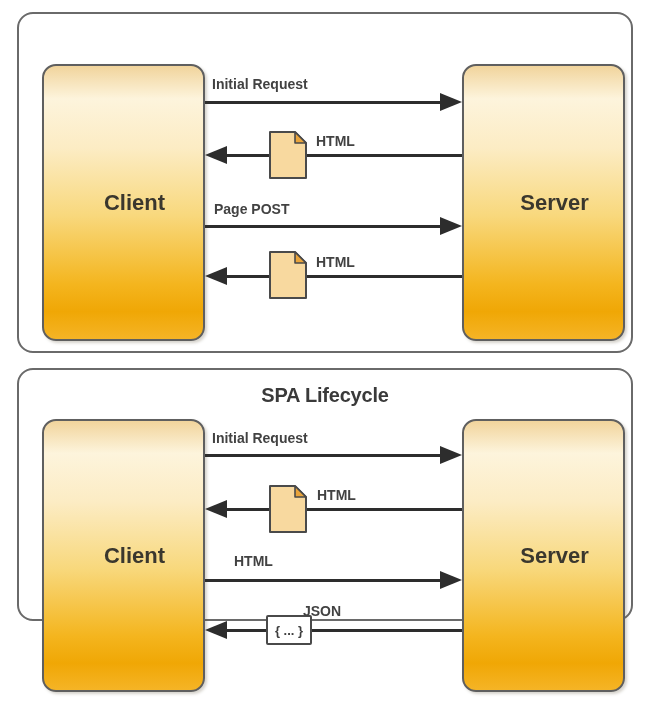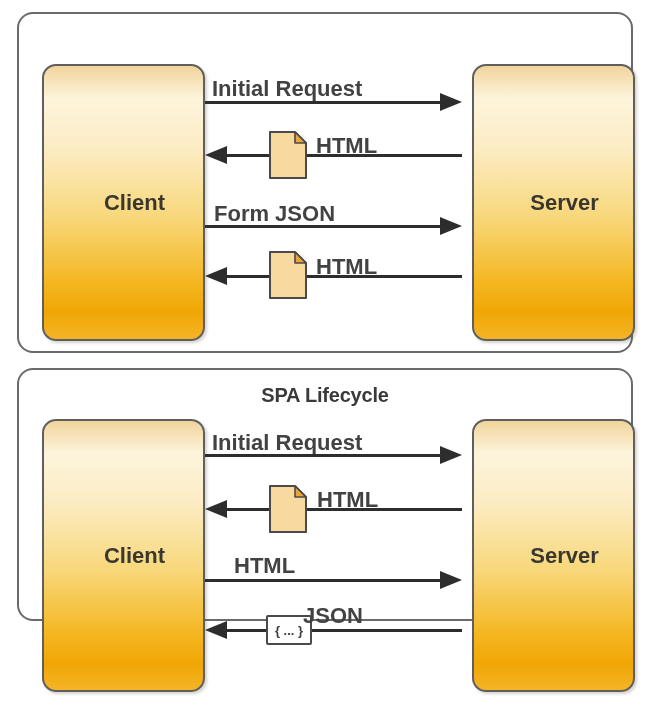--- a/index.html
+++ b/index.html
@@ -34,24 +34,24 @@
       #f8d87c 55%, #f4b51e 80%, #f0a705 90%, #f5b426 100%);
     box-shadow:2px 2px 3px rgba(90,80,50,0.25);
     display:flex;align-items:center;justify-content:center;padding-left:22px;
   }
   .node-label{
     font-size:22px;font-weight:bold;color:#3a372e;
   }
   .p1 .node{top:50px;height:277px;}
   .p2 .node{top:49px;height:273px;}
   .node.client{left:23px;}
-  .node.server{left:453px;}
+  .node.server{left:443px;}
   .msg-label{
     position:absolute;
-    font-size:22px;font-weight:600;color:#424242;
+    font-size:14px;font-weight:600;color:#424242;
     white-space:nowrap;
   }
   .arrow{
     position:absolute;left:186px;width:257px;height:0;
   }
   .arrow .shaft{
     position:absolute;top:-1.5px;height:3px;background:#2d2d2d;
   }
   .arrow.right .shaft{left:0;right:19px;}
   .arrow.left  .shaft{left:19px;right:0;}
@@ -106,21 +106,21 @@
     <div class="head"></div>
   </div>
   <div class="doc-icon" style="left:250px;top:117px">
     <svg width="38" height="48" viewBox="0 0 38 48">
       <path d="M1 1 H26 L37 12 V47 H1 Z" fill="#f8d99f" stroke="#4a4a4a" stroke-width="2" stroke-linejoin="round"></path>
       <path d="M26 1 L26 12 L37 12 Z" fill="#e9a43b" stroke="#4a4a4a" stroke-width="1.6" stroke-linejoin="round"></path>
     </svg>
   </div>
   <div class="msg-label" style="left:297px;top:119px">HTML</div>
 
-  <div class="msg-label" style="left:195px;top:187px">Form JSON</div>
+  <div class="msg-label" style="left:195px;top:187px">Page POST</div>
   <div class="arrow right" style="top:212px">
     <div class="shaft"></div>
     <div class="head"></div>
   </div>
 
   <div class="arrow left" style="top:262px">
     <div class="shaft"></div>
     <div class="head"></div>
   </div>
   <div class="doc-icon" style="left:250px;top:237px">

